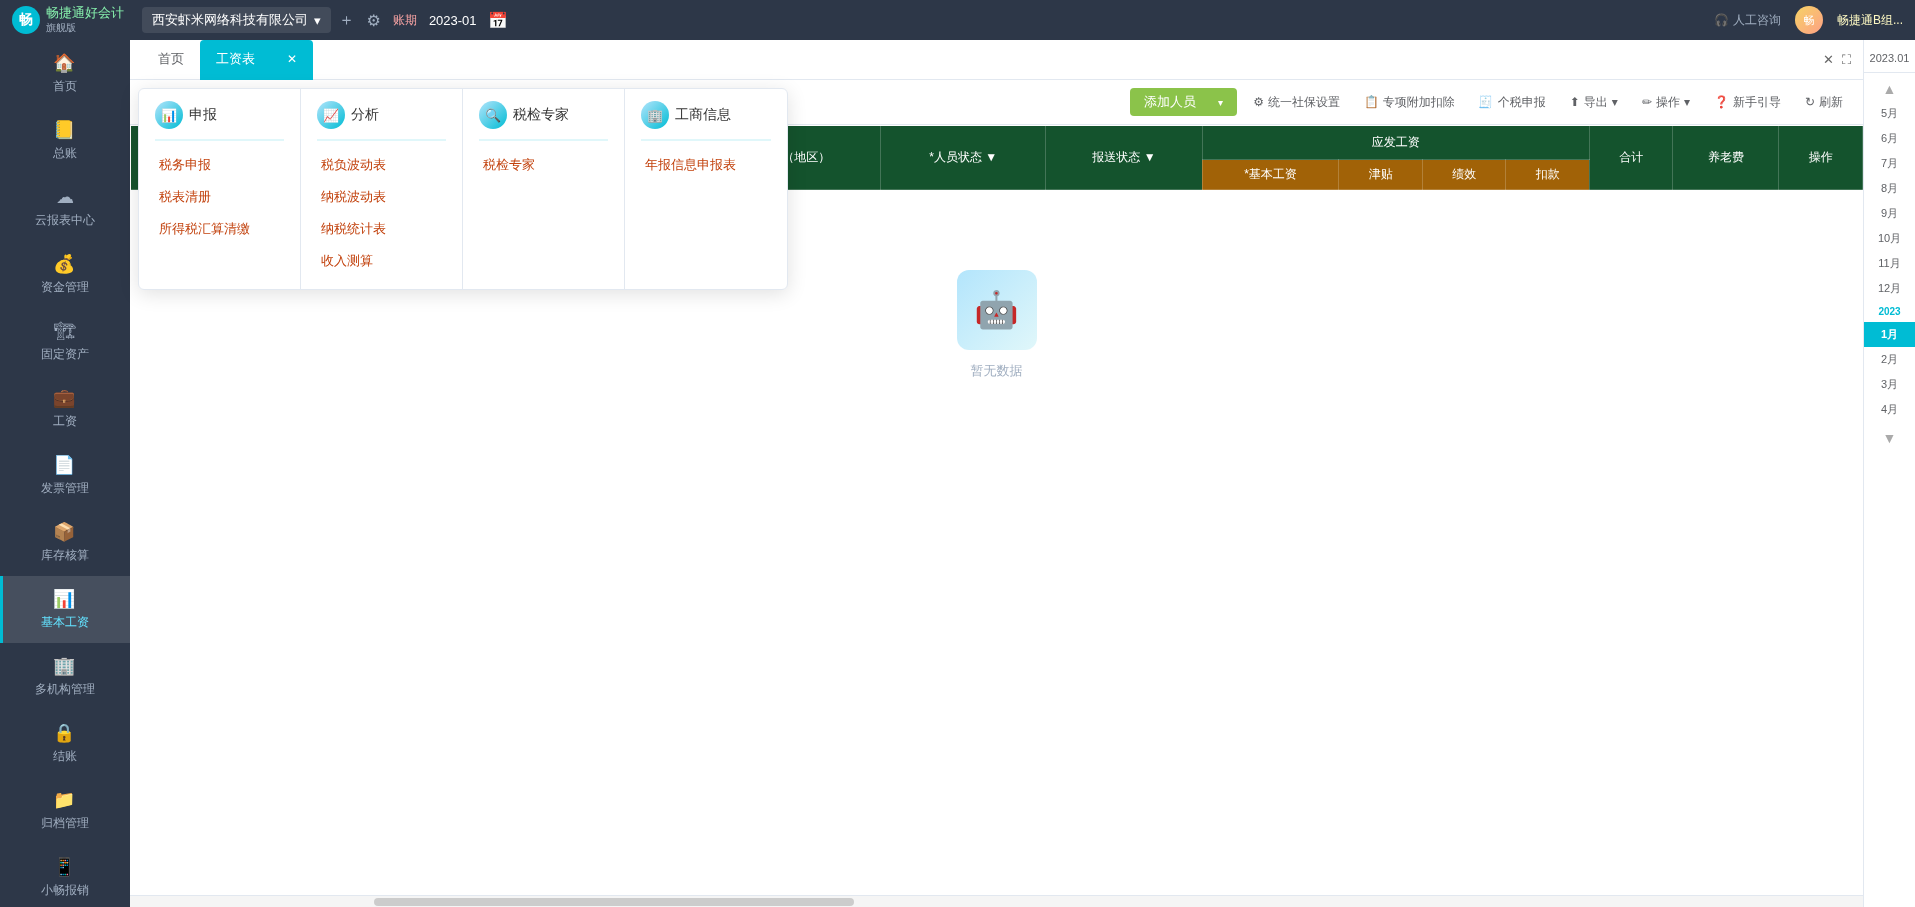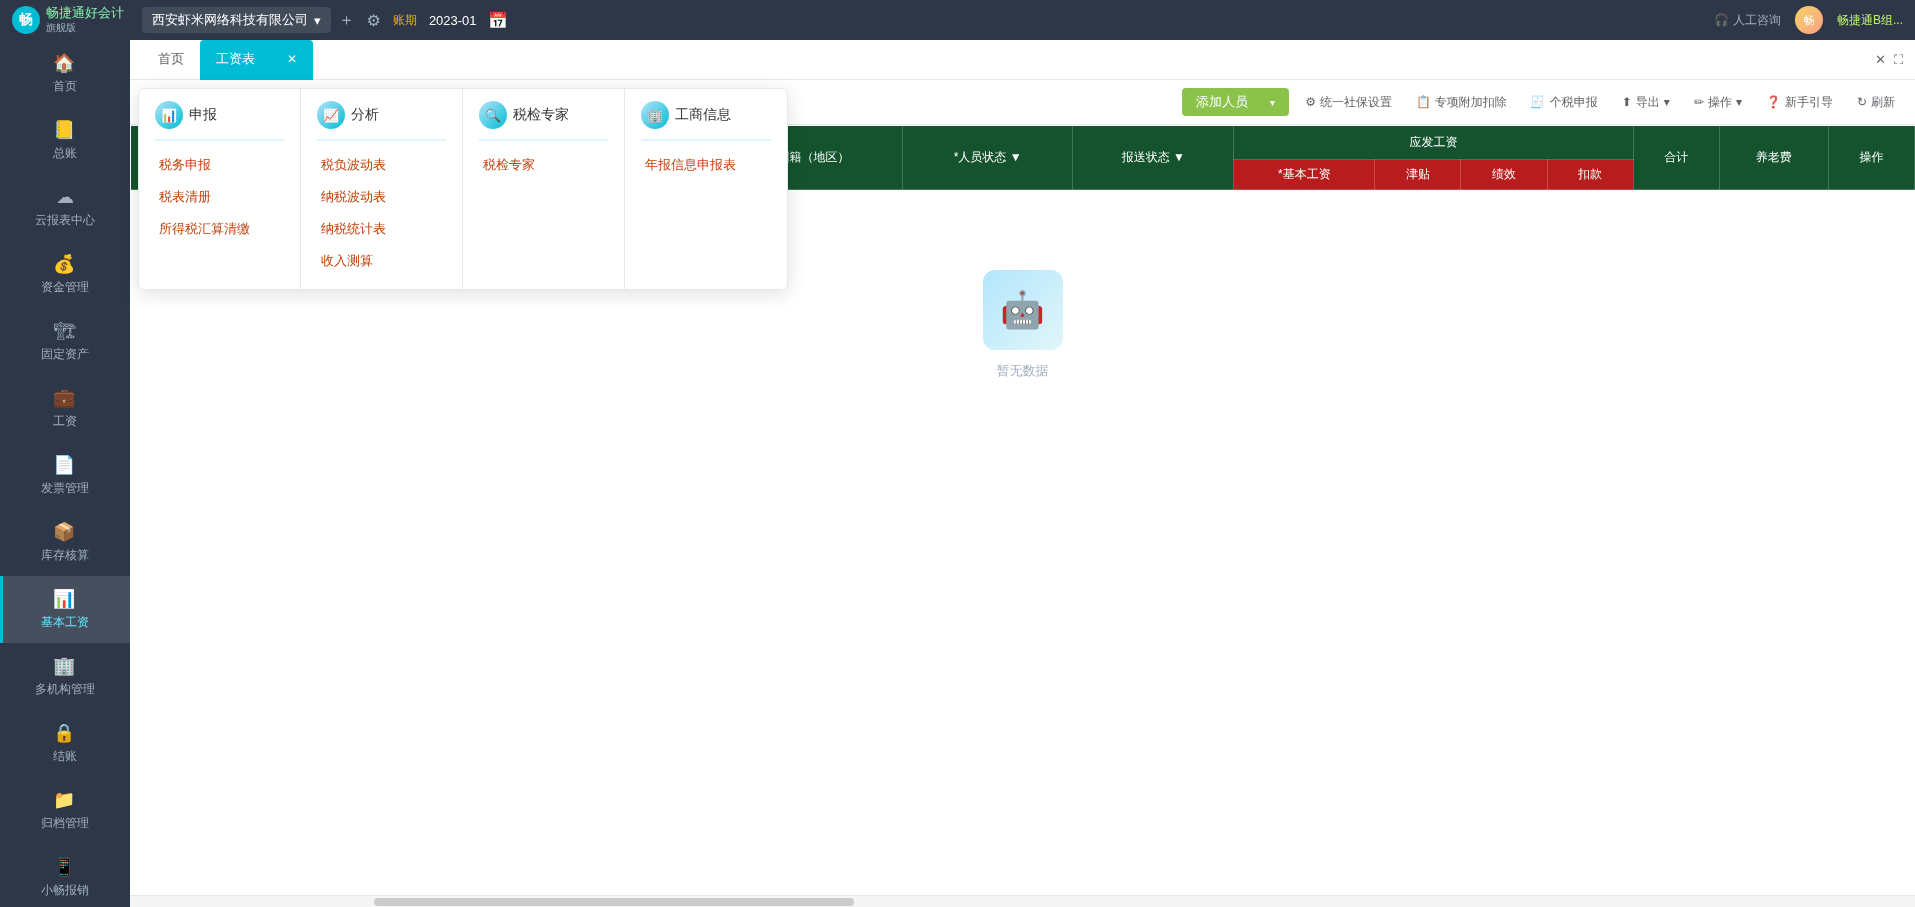--- a/index.html
+++ b/index.html
@@ -41,37 +41,37 @@
       font-size: 13px;
     }
     .top-bar-middle {
       display: flex; align-items: center; gap: 12px;
       margin-left: 8px;
     }
     .icon-btn {
       color: #a0aec0; cursor: pointer; font-size: 16px;
       display: flex; align-items: center;
     }
-    .period-label { color: #eab308; font-size: 12px; }
+    .period-label { color: #fca5a5; font-size: 12px; }
     .period-value { color: #fff; font-size: 13px; }
     .top-bar-right {
       margin-left: auto;
       display: flex; align-items: center; gap: 14px;
     }
     .service-btn {
       display: flex; align-items: center; gap: 4px;
       color: #a0aec0; font-size: 12px; cursor: pointer;
     }
     .user-avatar {
       width: 28px; height: 28px; border-radius: 50%;
       background: linear-gradient(135deg, #f6d365, #fda085);
       display: flex; align-items: center; justify-content: center;
       font-size: 11px; color: #fff;
     }
-    .user-name { color: #bef264; font-size: 12px; }
+    .user-name { color: #fef9c3; font-size: 12px; }
 
     
     .app-body {
       display: flex;
       height: calc(100vh - 40px);
     }
 
     
     .sidebar {
       width: 130px;
@@ -188,21 +188,21 @@
     thead tr th {
       background: #14532d;
       color: #fff;
       padding: 8px 10px;
       text-align: center;
       white-space: nowrap;
       border: 1px solid rgba(255,255,255,0.2);
       font-weight: normal;
     }
     thead tr.sub-header th {
-      background: #b91c1c;
+      background: #a16207;
       padding: 6px 10px;
     }
     .th-checkbox { width: 36px; }
     .empty-state {
       display: flex; flex-direction: column; align-items: center; justify-content: center;
       padding: 80px 0;
       color: #a0aec0;
     }
     .empty-icon {
       width: 80px; height: 80px;
@@ -505,20 +505,40 @@
         <span>暂无数据</span>
       </div>
     </div>
 
     <div class="scroll-bar-bottom">
       <div class="scroll-thumb"></div>
     </div>
 
   </div>
 
+  <div class="right-panel">
+    <div class="right-panel-header">
+      <span>2023.01</span>
+    </div>
+    <div class="panel-arrow">▲</div>
+    <div class="month-item">5月</div>
+    <div class="month-item">6月</div>
+    <div class="month-item">7月</div>
+    <div class="month-item">8月</div>
+    <div class="month-item">9月</div>
+    <div class="month-item">10月</div>
+    <div class="month-item">11月</div>
+    <div class="month-item">12月</div>
+    <div class="month-item year-label">2023</div>
+    <div class="month-item current-month">1月</div>
+    <div class="month-item">2月</div>
+    <div class="month-item">3月</div>
+    <div class="month-item">4月</div>
+    <div class="panel-arrow">▼</div>
+  </div>
 
   <div class="dropdown-popup">
     <div class="popup-grid">
 
       <div class="popup-col">
         <div class="popup-col-header">
           <div class="col-icon">📊</div>
           <span>申报</span>
         </div>
         <div class="popup-menu-item">税务申报</div>

